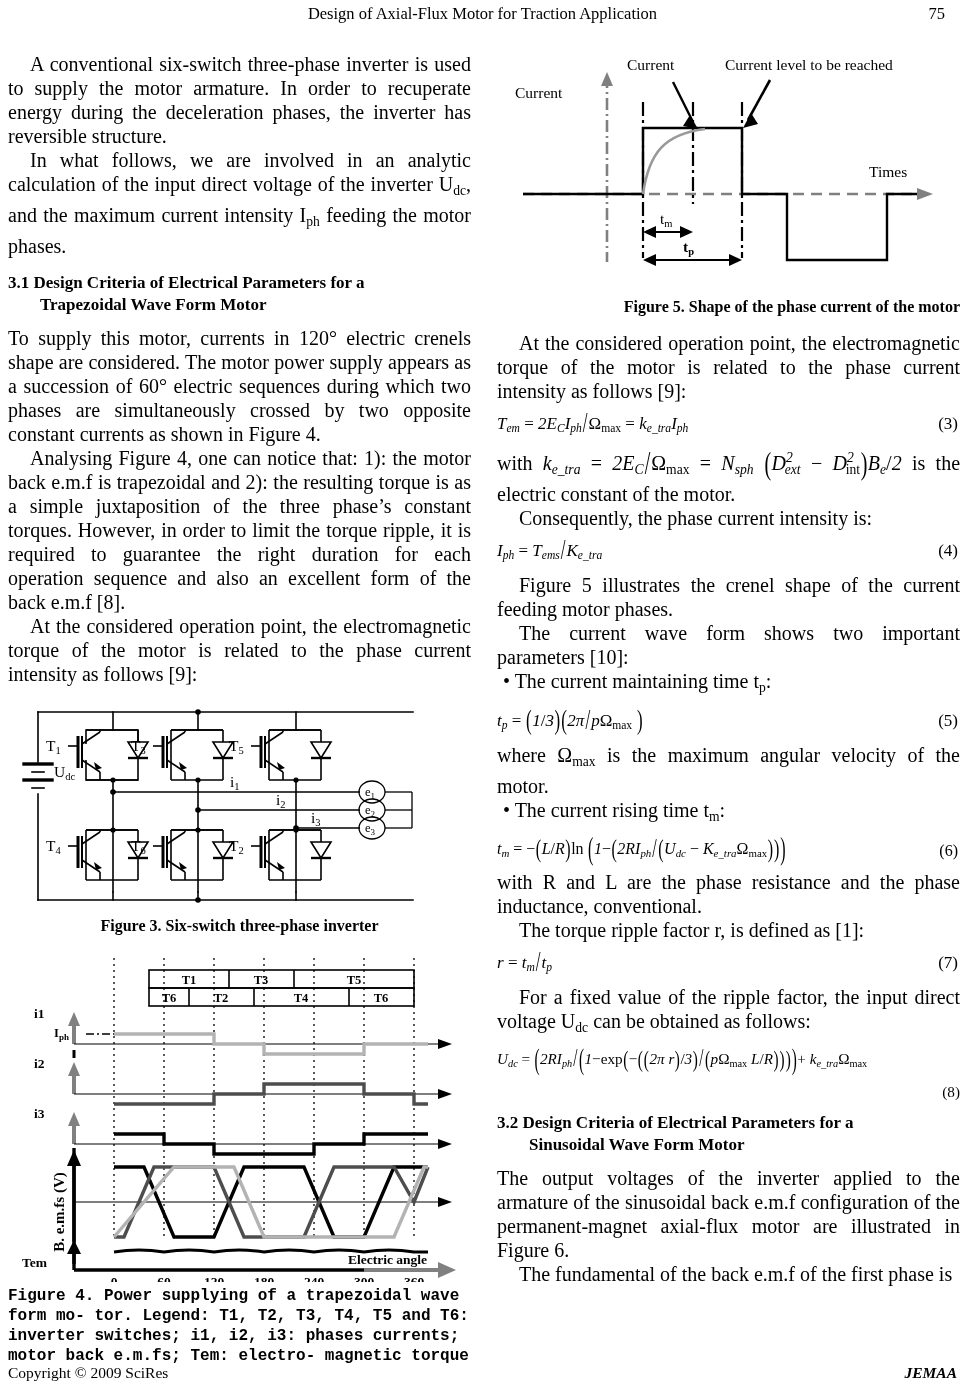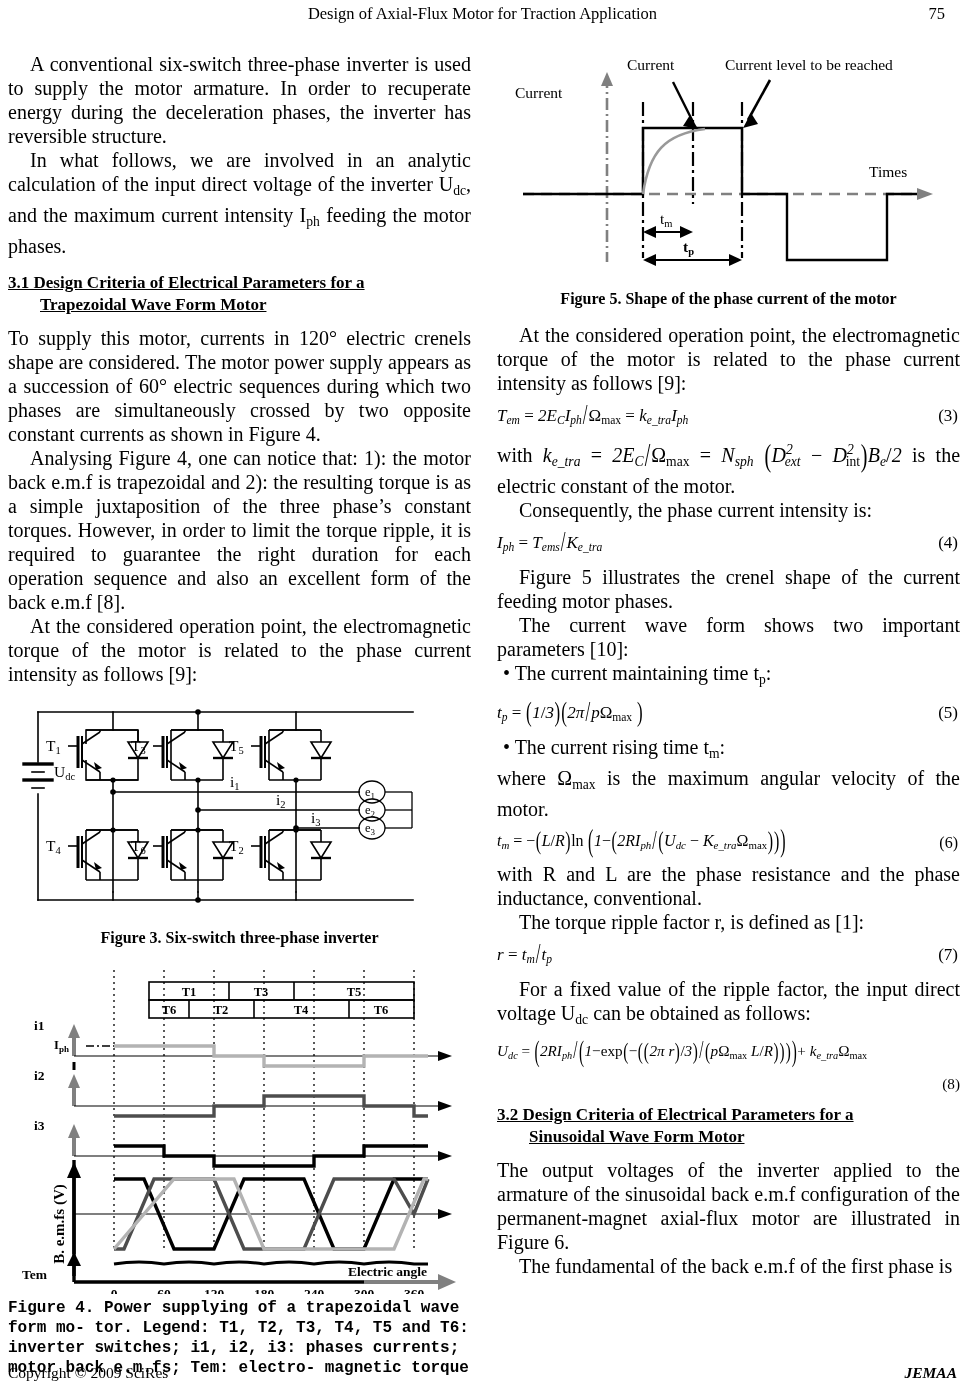--- a/index.html
+++ b/index.html
@@ -30,21 +30,20 @@
   p.body{
     margin:0 0 0 0;
     font-size:20px;line-height:24px;
     text-align:justify;text-justify:inter-word;
     hyphens:none;
   }
   p.body.ind{text-indent:22px;}
   h3.sect{
     font-size:17px;font-weight:bold;line-height:22px;
     margin:14px 0 10px 0;
-    text-decoration:underline;
   }
   h3.sect .l2{display:block;padding-left:32px;}
 
   sub{font-size:.68em;vertical-align:-.28em;}
   sup{font-size:.68em;}
   .ital{font-style:italic;}
 
   
   .eq{
     position:relative;
@@ -292,21 +291,21 @@
           <text x="123" y="149">T<tspan font-size="10.5" dy="3">6</tspan></text>
           <text x="221" y="149">T<tspan font-size="10.5" dy="3">2</tspan></text>
           <text x="222" y="85">i<tspan font-size="10.5" dy="3">1</tspan></text>
           <text x="268" y="103">i<tspan font-size="10.5" dy="3">2</tspan></text>
           <text x="303" y="121">i<tspan font-size="10.5" dy="3">3</tspan></text>
           <text x="357" y="94" font-size="12.5">e<tspan font-size="9" dy="3">1</tspan></text>
           <text x="357" y="112" font-size="12.5">e<tspan font-size="9" dy="3">2</tspan></text>
           <text x="357" y="130" font-size="12.5">e<tspan font-size="9" dy="3">3</tspan></text>
         </g>
       </svg>
-      <div class="fcap" style="margin-top:16px;">Figure 3. Six-switch three-phase inverter</div>
+      <div class="fcap" style="margin-top:4px;">Figure 3. Six-switch three-phase inverter</div>
     </div>
 
     <div class="figbox" style="margin-top:16px;">
       <svg width="463" height="330" viewBox="0 0 463 330">
 
         <g stroke="#000" stroke-width="1.3" stroke-dasharray="2,4" fill="none">
           <path d="M106 6 L106 288"></path>
           <path d="M156 6 L156 288"></path>
           <path d="M206 6 L206 288"></path>
           <path d="M256 6 L256 288"></path>
@@ -457,21 +456,21 @@
         </g>
         <g stroke="#000" stroke-width="2.2" fill="none">
           <path d="M152 180 L190 180"></path>
           <path d="M152 208 L239 208"></path>
         </g>
         <polygon points="146,180 159,174 159,186" fill="#000"></polygon>
         <polygon points="196,180 183,174 183,186" fill="#000"></polygon>
         <polygon points="146,208 159,202 159,214" fill="#000"></polygon>
         <polygon points="245,208 232,202 232,214" fill="#000"></polygon>
       </svg>
-      <div class="fcap" style="margin-top:9px;">Figure 5. Shape of the phase current of the motor</div>
+      <div class="fcap" style="margin-top:17px;text-align:right;">Figure 5. Shape of the phase current of the motor</div>
     </div>
 
     <p class="body ind" style="margin-top:14px;">At the considered operation point, the electromagnetic torque of the motor is related to the phase current intensity as follows [9]:</p>
 
     <div class="eq">
       <span class="mbody">T<sub>em</sub> <span class="up">=</span> 2E<sub>C</sub>I<sub>ph</sub><span class="frac-slash">/</span><span class="up">Ω</span><sub class="up">max</sub> <span class="up">=</span> k<sub>e_tra</sub>I<sub>ph</sub></span>
       <span class="num">(3)</span>
     </div>
 
     <p class="body"><span>with</span> <span class="eq-inline">k<sub>e_tra</sub> <span class="ital" style="font-style:normal">=</span> 2E<sub>C</sub><span class="frac-slash">/</span><span style="font-style:normal">Ω</span><sub style="font-style:normal">max</sub> <span style="font-style:normal">=</span> N<sub>sph</sub> <span class="bigpar">(</span>D<sup>2</sup><sub style="margin-left:-8px">ext</sub> <span style="font-style:normal">−</span> D<sup>2</sup><sub style="margin-left:-8px;font-style:normal">int</sub><span class="bigpar">)</span>B<sub>e</sub><span style="font-style:normal">/</span>2</span> <span>is the electric constant of the motor.</span></p>
@@ -485,22 +484,22 @@
 
     <p class="body ind">Figure 5 illustrates the crenel shape of the current feeding motor phases.</p>
     <p class="body ind">The current wave form shows two important parameters [10]:</p>
     <p class="body" style="text-indent:6px"><span>• The current maintaining time t</span><sub>p</sub><span>:</span></p>
 
     <div class="eq">
       <span class="mbody">t<sub>p</sub> <span class="up">=</span> <span class="bigpar">(</span>1<span class="up">/</span>3<span class="bigpar">)</span><span class="bigpar">(</span>2<span style="font-style:italic">π</span><span class="frac-slash">/</span>p<span style="font-style:normal">Ω</span><sub style="font-style:normal">max</sub> <span class="bigpar">)</span></span>
       <span class="num">(5)</span>
     </div>
 
+    <p class="body"><span>where Ω</span><sub>max</sub><span> is the maximum angular velocity of the motor.</span></p>
     <p class="body" style="text-indent:6px"><span>• The current rising time t</span><sub>m</sub><span>:</span></p>
-    <p class="body"><span>where Ω</span><sub>max</sub><span> is the maximum angular velocity of the motor.</span></p>
 
     <div class="eq" style="font-size:16px">
       <span class="mbody">t<sub>m</sub> <span class="up">= −</span><span class="bigpar">(</span>L<span class="up">/</span>R<span class="bigpar">)</span><span class="up">ln</span> <span class="bigpar2">(</span>1<span class="up">−</span><span class="bigpar">(</span>2RI<sub>ph</sub><span class="frac-slash">/</span><span class="bigpar">(</span>U<sub>dc</sub> <span class="up">−</span> K<sub>e_tra</sub><span style="font-style:normal">Ω</span><sub style="font-style:normal">max</sub><span class="bigpar">)</span><span class="bigpar">)</span><span class="bigpar2">)</span></span>
       <span class="num" style="top:2px">(6)</span>
     </div>
 
     <p class="body">with R and L are the phase resistance and the phase inductance, conventional.</p>
     <p class="body ind">The torque ripple factor r, is defined as [1]:</p>
 
     <div class="eq">

